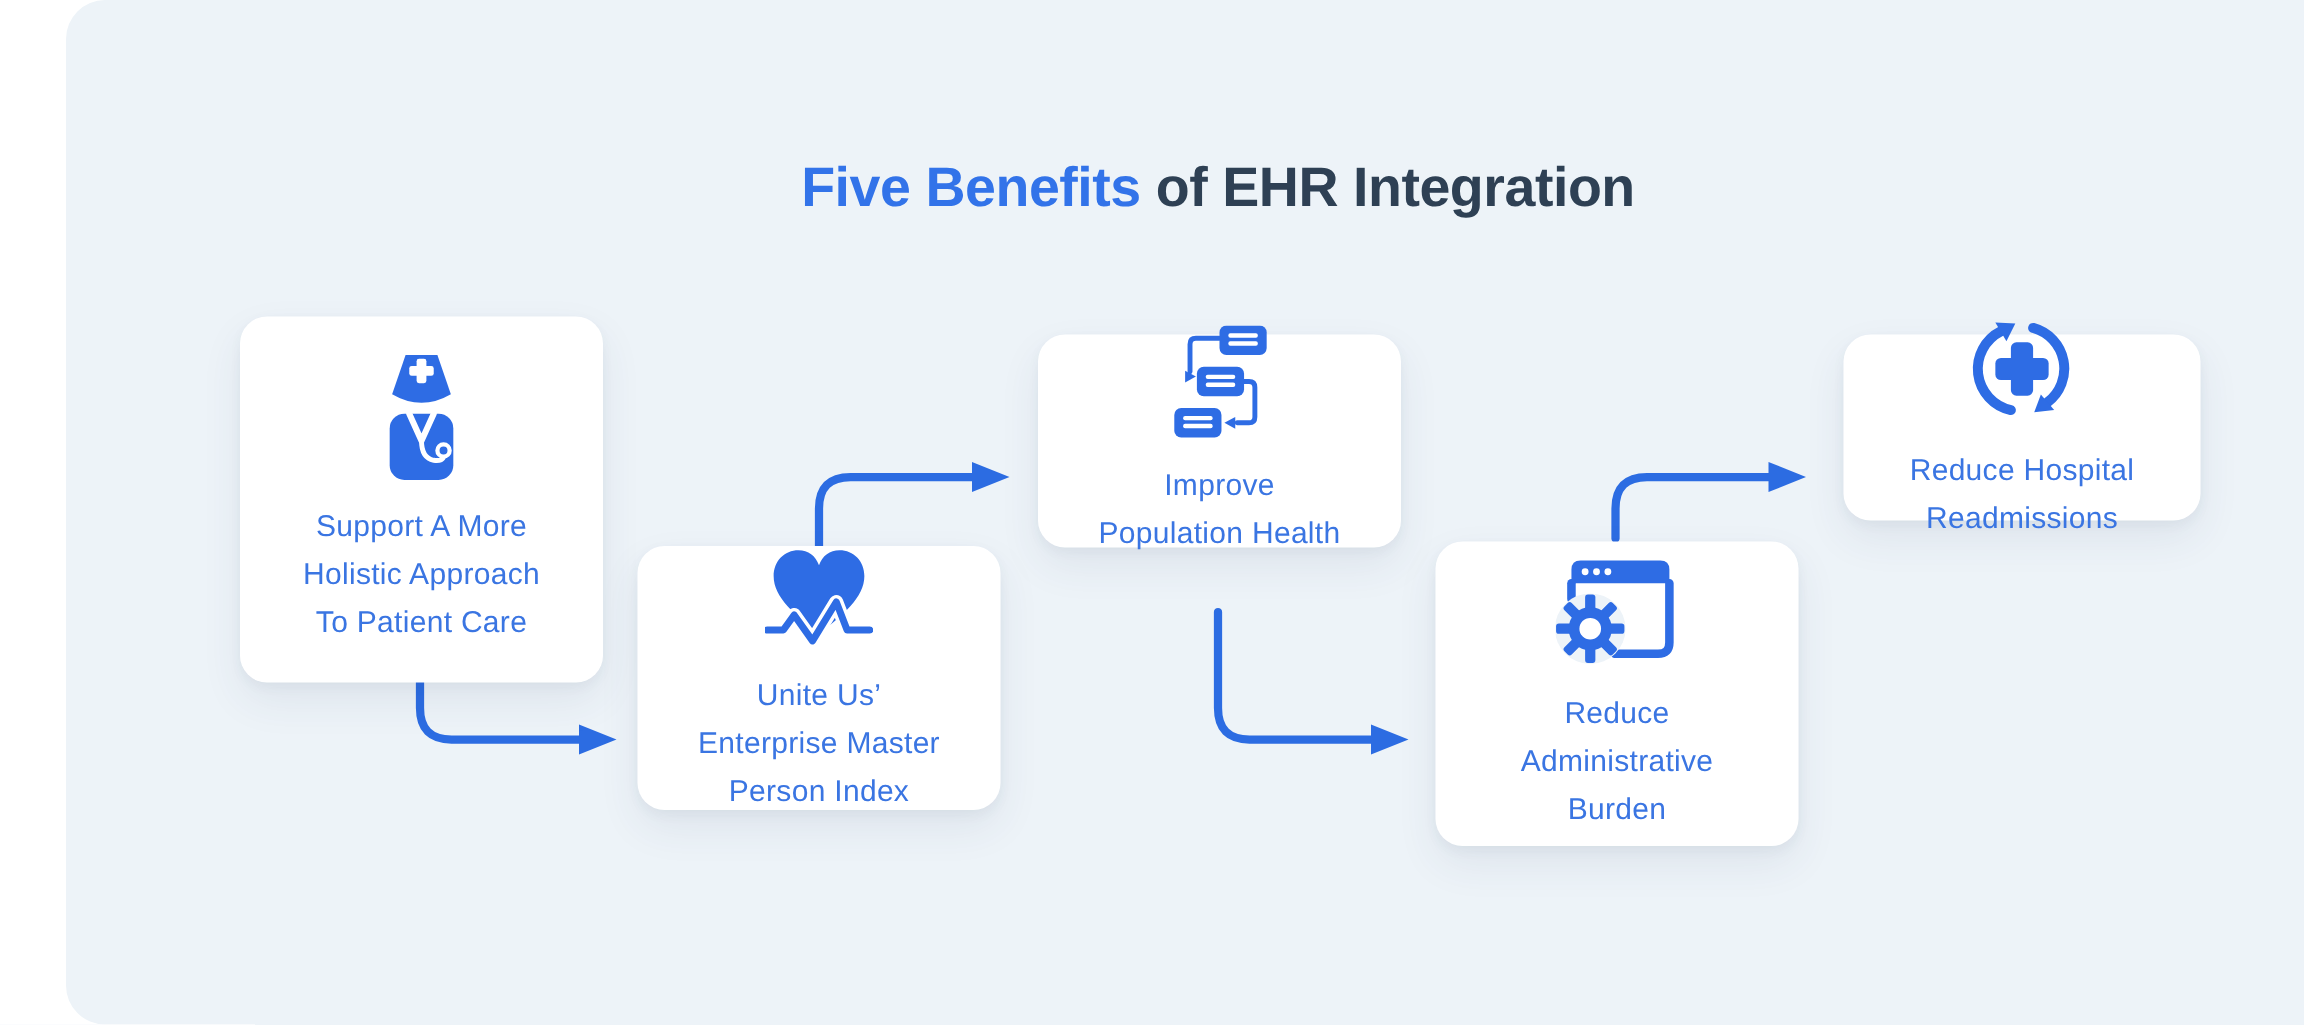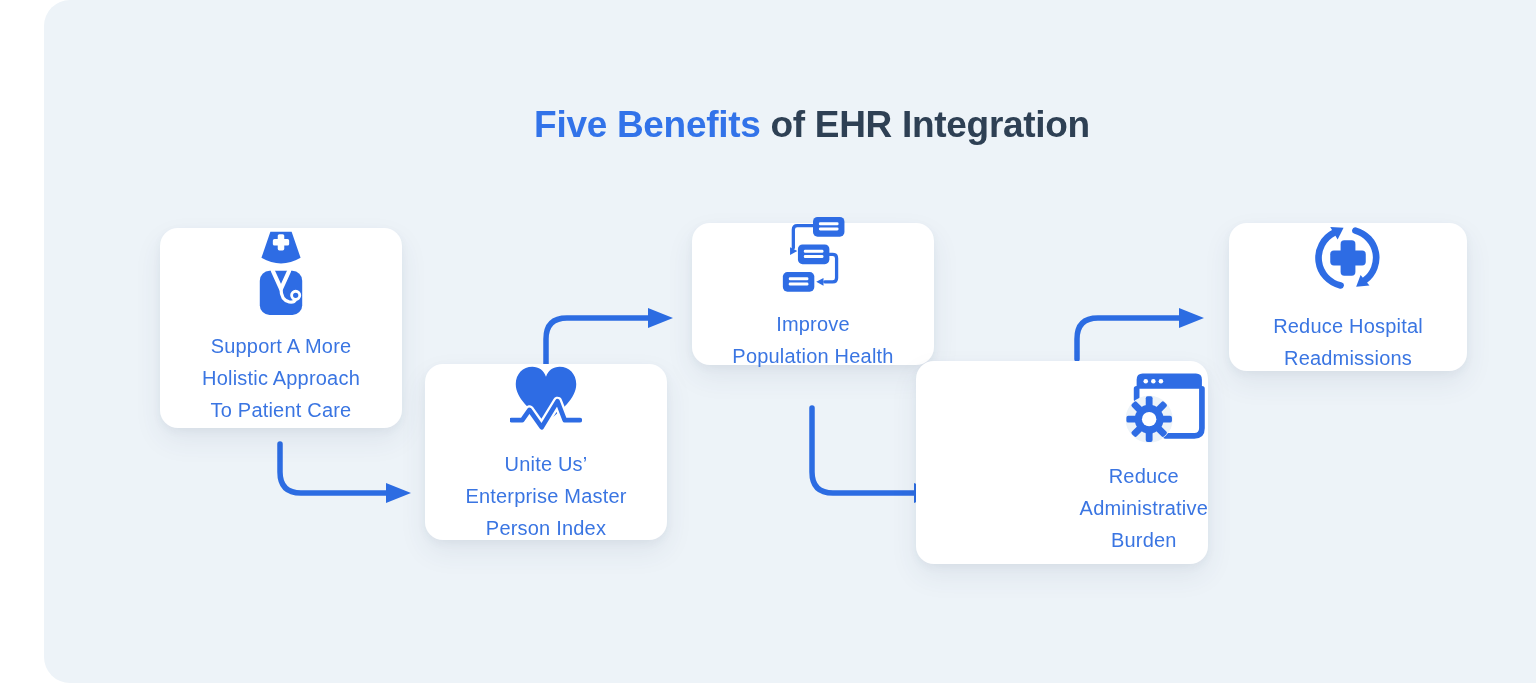--- a/index.html
+++ b/index.html
@@ -27,25 +27,25 @@
     box-shadow:0 12px 28px rgba(45,70,100,0.08), 0 3px 8px rgba(45,70,100,0.05);
     display:flex;flex-direction:column;align-items:center;justify-content:center;
     text-align:center;
   }
   .card .icon{color:var(--accent,#2e6ce4);line-height:0;margin-bottom:15px;}
   .card .label{
     color:var(--text-blue,#3a75e2);
     font-size:20px;line-height:32px;letter-spacing:0.2px;
     white-space:pre-line;
   }
-  .card1{left:116px;top:228px;width:242px;height:200px;}
+  .card1{left:116px;top:211px;width:242px;height:244px;}
   .card2{left:381px;top:364px;width:242px;height:176px;}
   .card3{left:648px;top:223px;width:242px;height:142px;}
-  .card4{left:872px;top:361px;width:292px;height:203px;align-items:flex-end;}
-  .card5{left:1185px;top:223px;width:238px;height:148px;}
+  .card4{left:913px;top:361px;width:242px;height:203px;}
+  .card5{left:1185px;top:223px;width:238px;height:124px;}
 </style>
 </head>
 <body>
 
 <div class="canvas" style="--bg: #edf3f8; --card: #ffffff; --accent: #2e6ce4; --arrow: #2c6ce2; --text-blue: #3a75e2; --title-blue: #3273e9; --dark: #2e4054;">
 
   <h1 class="title"><span class="hl">Five Benefits</span> <span>of EHR Integration</span></h1>
 
   <svg class="connectors" width="1536" height="683" viewBox="0 0 1536 683">
     <g stroke="var(--arrow,#2c6ce2)" stroke-width="5.5" fill="none" stroke-linecap="round">

